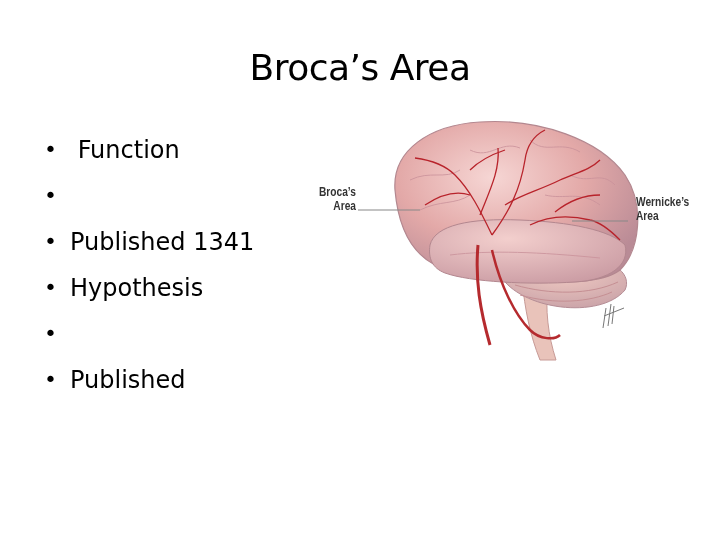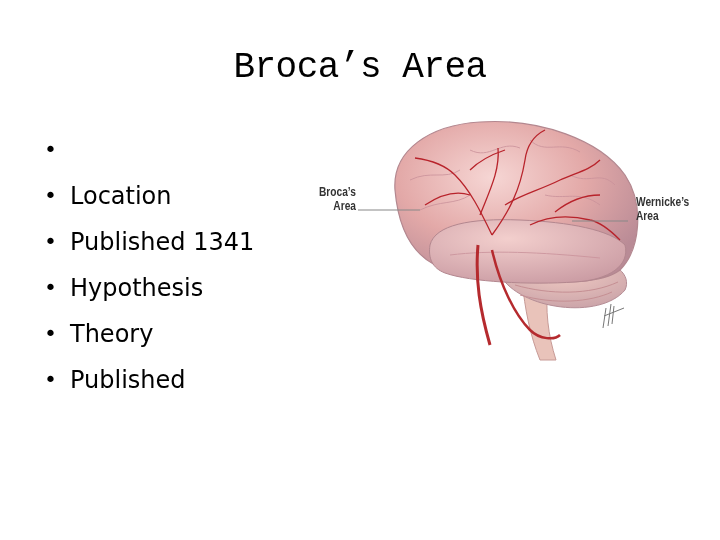--- a/index.html
+++ b/index.html
@@ -1,35 +1,35 @@
 <!DOCTYPE html>
 <html><head>
 <meta charset="utf-8">
 <style>
   html, body { margin:0; padding:0; background:#ffffff; }
   body { width:720px; height:540px; position:relative; overflow:hidden; font-family:"DejaVu Sans", "Liberation Sans", sans-serif; color:#000; }
-  .title { position:absolute; left:0; top:44px; width:720px; text-align:center; font-size:36px; line-height:48px; letter-spacing:-0.5px;font-family:Liberation Mono, monospace; }
+  .title { position:absolute; left:0; top:44px; width:720px; text-align:center; font-size:36px; line-height:48px; letter-spacing:-0.5px; }
   .bullets { position:absolute; left:44px; top:131px; margin:0; padding:0; list-style:none; }
   .bullets li { position:relative; height:46px; font-size:24px; line-height:38px; padding-left:26px; white-space:nowrap; }
   .bullets li .dot { position:absolute; left:0; top:0; font-size:22px; }
   .fig { position:absolute; left:300px; top:115px; width:420px; height:260px; }
   .lbl { position:absolute; font-family:"Liberation Sans", sans-serif; font-weight:bold; font-size:12px; line-height:14px; color:#333; transform:scaleX(0.85); }
 </style>
 </head>
 <body>
 
 <div>
   <div class="title">Broca’s Area</div>
 
   <ul class="bullets">
+    <li><span class="dot">•</span><span style="white-space:pre"> Function</span></li>
     <li><span class="dot">•</span></li>
-    <li><span class="dot">•</span><span>Location</span></li>
     <li><span class="dot">•</span><span>Published 1341</span></li>
     <li><span class="dot">•</span><span>Hypothesis</span></li>
-    <li><span class="dot">•</span><span>Theory</span></li>
+    <li><span class="dot">•</span></li>
     <li><span class="dot">•</span><span>Published</span></li>
   </ul>
 
   <div class="fig">
     <svg width="420" height="260" viewBox="300 125 420 260">
       <defs>
         <radialGradient id="gBrain" cx="0.4" cy="0.35" r="0.7">
           <stop offset="0" stop-color="#f6d6d4"></stop>
           <stop offset="0.55" stop-color="#e3a9a8"></stop>
           <stop offset="1" stop-color="#b98b96"></stop>

